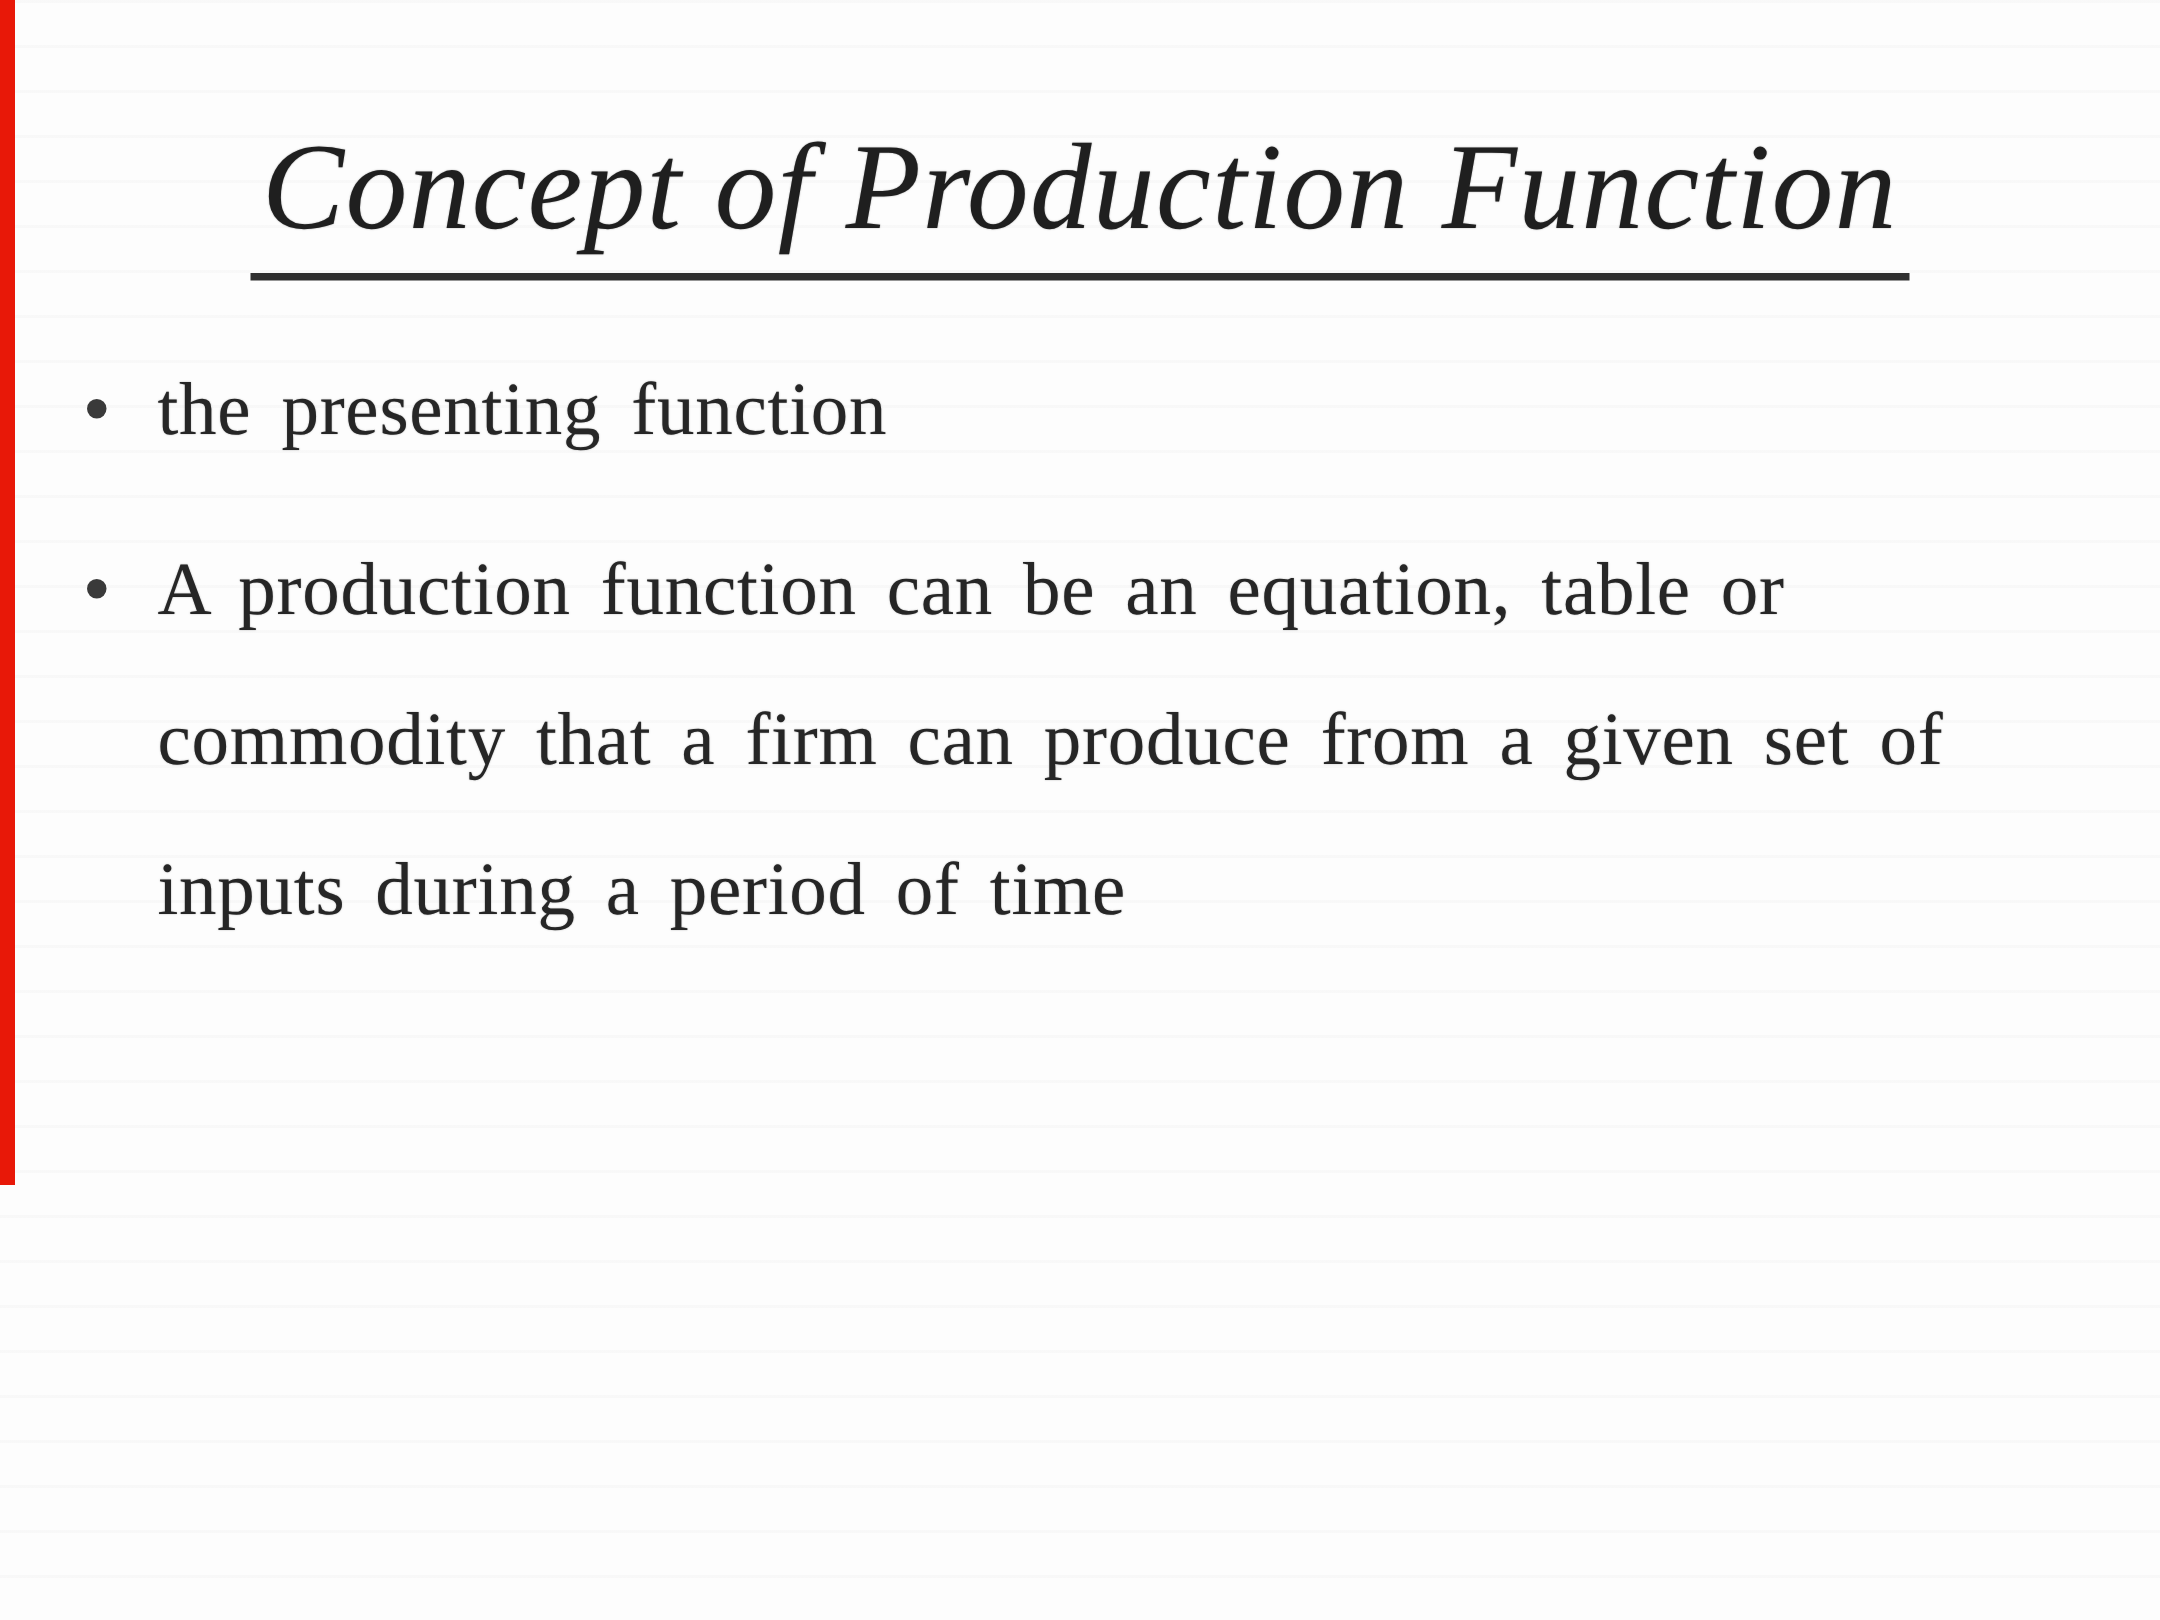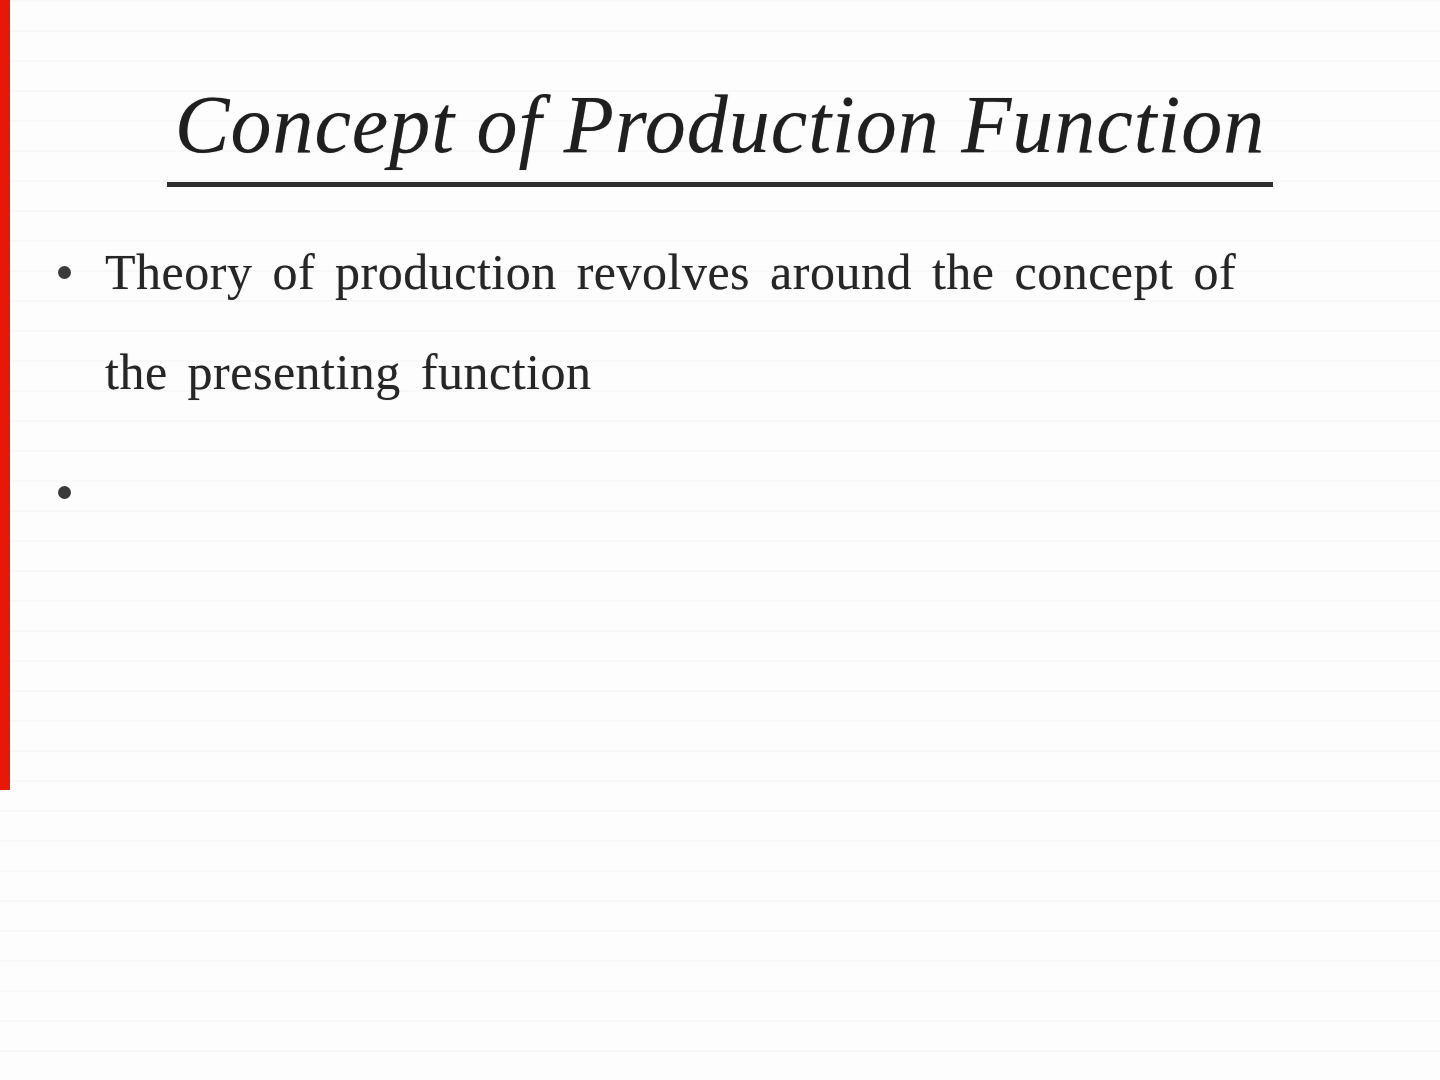--- a/index.html
+++ b/index.html
@@ -89,22 +89,24 @@
   <div class="edge-strip" id="edge-strip" style="background: rgb(232, 24, 8);"></div>
 
   <div class="title-wrap">
     <h1 class="title">Concept of Production Function</h1>
   </div>
 
   <div class="bullets">
 
     <div class="bullet">
       <span class="bullet-marker"></span>
-      <div class="bullet-line">Theory of production revolves around the concept of</div>
       <div class="bullet-line">the presenting function</div>
     </div>
 
     <div class="bullet">
       <span class="bullet-marker"></span>
+      <div class="bullet-line">A production function can be an equation, table or</div>
+      <div class="bullet-line">commodity that a firm can produce from a given set of</div>
+      <div class="bullet-line">inputs during a period of time</div>
     </div>
 
   </div>
 </div>
 
 </body></html>

